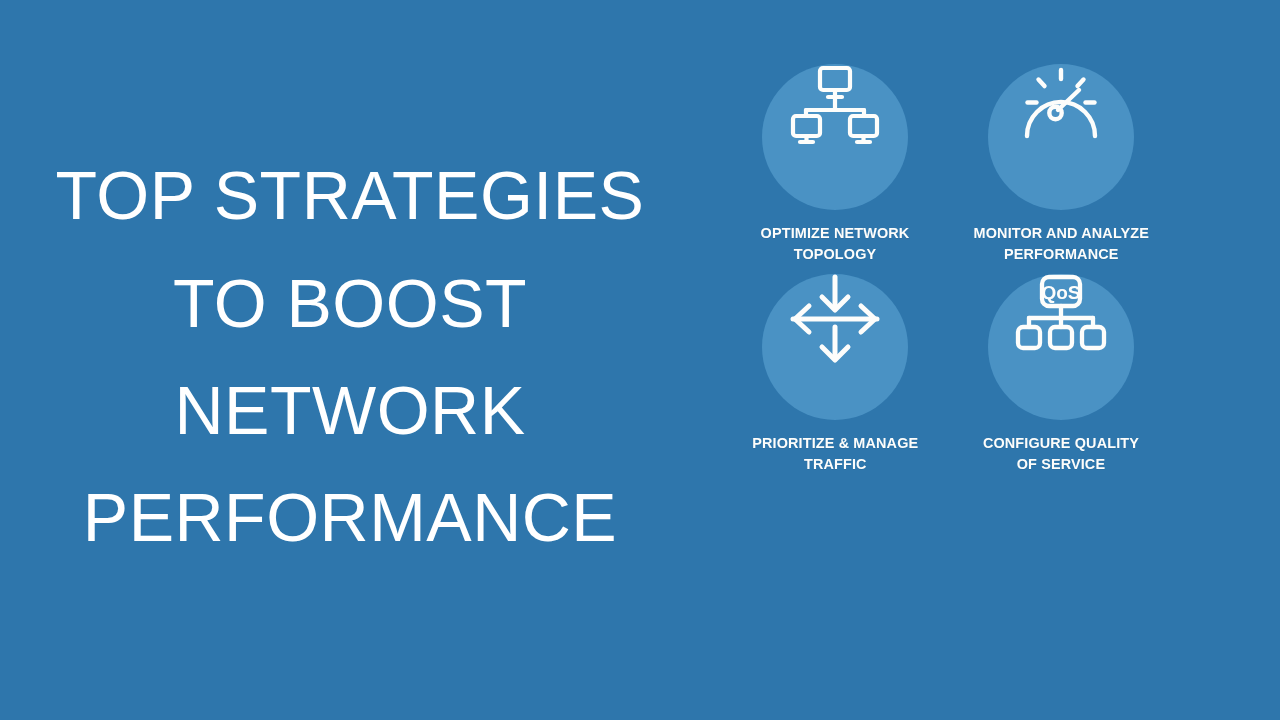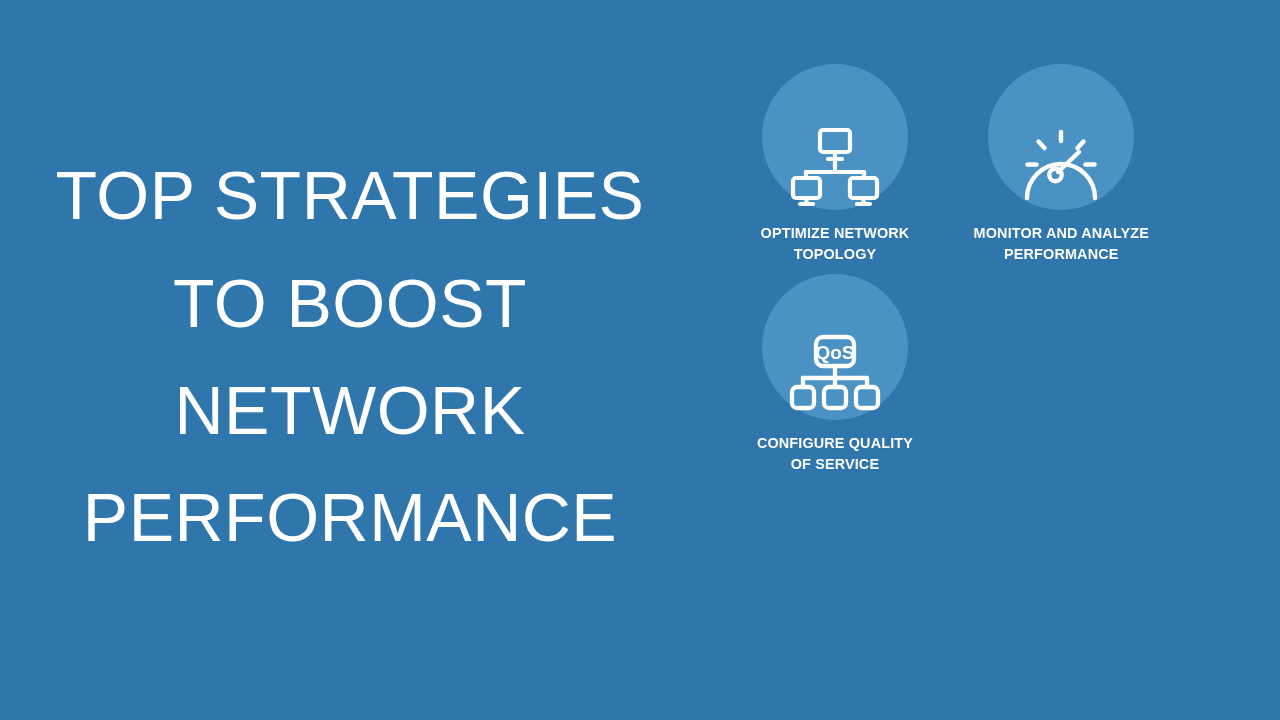--- a/index.html
+++ b/index.html
@@ -64,21 +64,21 @@
     display: flex;
     flex-direction: column;
     align-items: center;
   }
   .badge {
     width: 146px;
     height: 146px;
     border-radius: 50%;
     background: #4a92c4;
     display: flex;
-    align-items: flex-end;
+    align-items: flex-start;
     justify-content: center;
     flex: 0 0 146px;
   }
   .badge svg {
     display: block;
   }
   .cap {
     margin-top: 13px;
     text-align: center;
     color: #fdfdfb;
@@ -145,20 +145,37 @@
               <circle cx="40.5" cy="49" r="6.2"></circle>
             </g>
           </svg>
         </div>
         <div class="cap">MONITOR AND ANALYZE
 PERFORMANCE</div>
       </div>
 
 
 
+      <div class="cell">
+        <div class="badge">
+          <svg width="94" height="92" viewBox="0 0 94 92" fill="none">
+            <g stroke="#fdfdfb" stroke-width="5" stroke-linecap="round" stroke-linejoin="round">
+              <path d="M47 3 v32"></path>
+              <path d="M34 23 l13 13 13 -13"></path>
+              <path d="M47 53 v32"></path>
+              <path d="M34 73 l13 13 13 -13"></path>
+              <path d="M5 45 h84"></path>
+              <path d="M21 32 l-14 13 14 13"></path>
+              <path d="M73 32 l14 13 -14 13"></path>
+            </g>
+          </svg>
+        </div>
+        <div class="cap">PRIORITIZE &amp; MANAGE
+TRAFFIC</div>
+      </div>
 
       <div class="cell">
         <div class="badge">
           <svg width="92" height="86" viewBox="0 0 92 86" fill="none">
             <g stroke="#fdfdfb" stroke-width="4.3" stroke-linecap="round" stroke-linejoin="round" fill="none">
               <rect x="27" y="3" width="38" height="29" rx="7"></rect>
               <path d="M46 32 v12"></path>
               <path d="M14 44 h64"></path>
               <path d="M14 44 v9"></path>
               <path d="M46 44 v9"></path>

